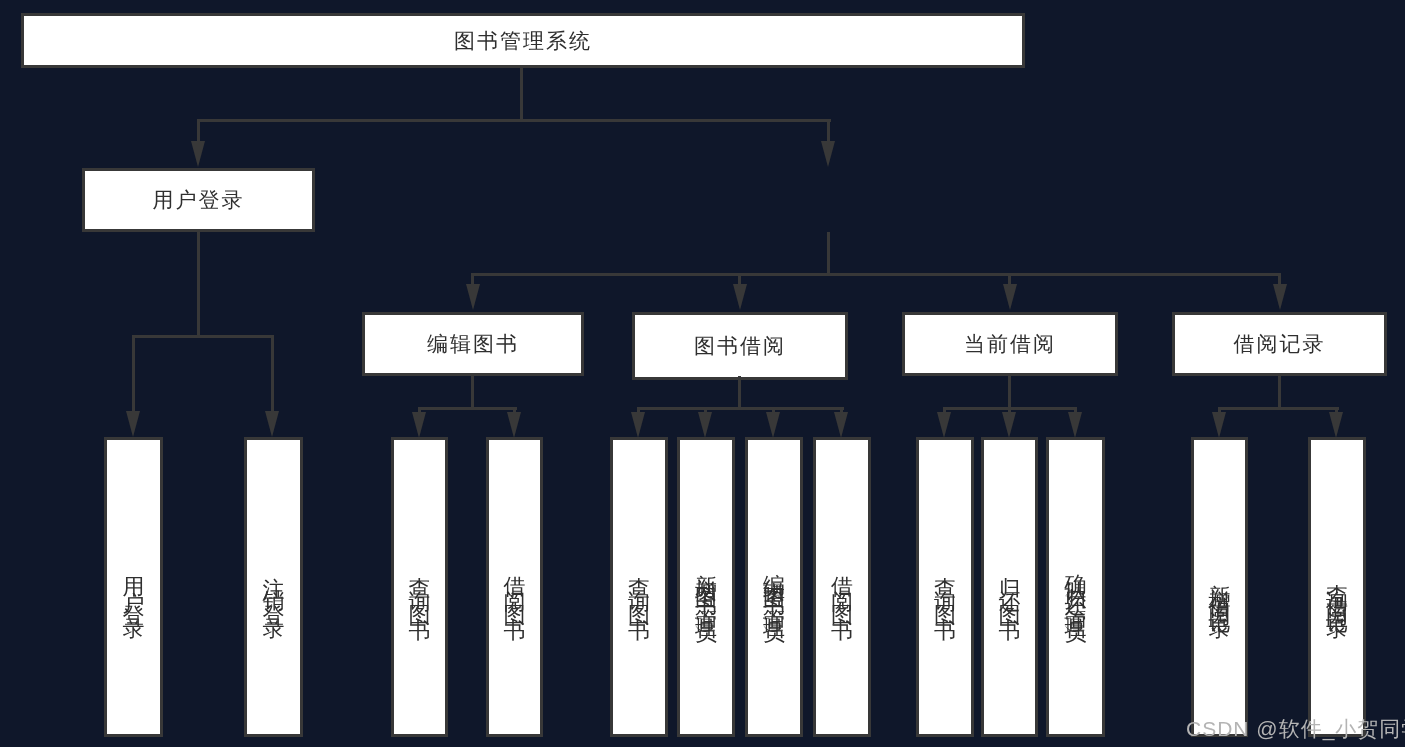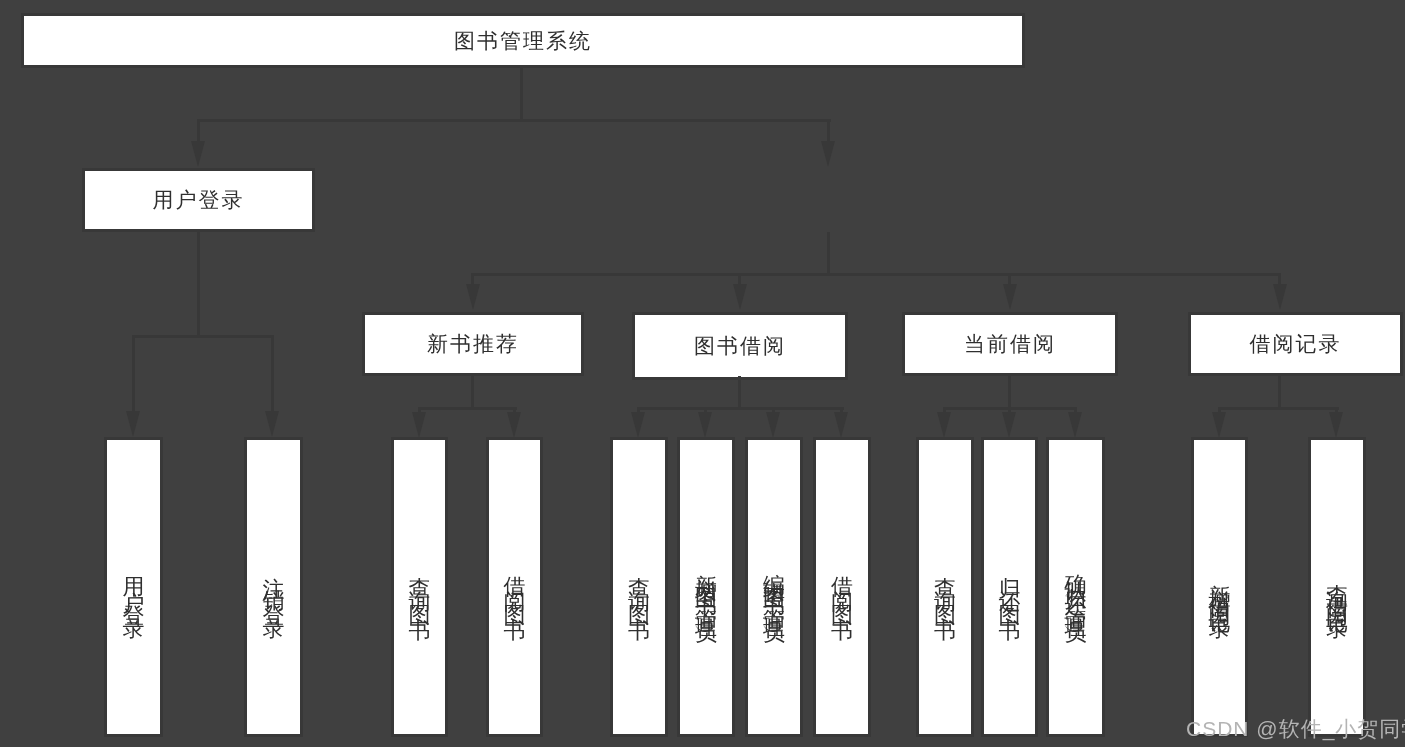--- a/index.html
+++ b/index.html
@@ -1,17 +1,17 @@
 <!DOCTYPE html>
 <html><head>
 <meta charset="utf-8">
 <style>
   html,body { margin:0; padding:0; background:#ffffff; }
   .canvas {
-    position:relative; width:1405px; height:747px; background:#404040;
+    position:relative; width:1405px; height:747px; background:#0f172a;
     font-family:"Liberation Sans","DejaVu Sans",sans-serif; overflow:hidden;
   }
   .box {
     position:absolute; box-sizing:border-box; background:#ffffff;
     border:3px solid #383838; color:#2f2f2f;
     display:flex; align-items:center; justify-content:center;
   }
   .hlabel { font-size:21px; letter-spacing:2px; white-space:nowrap; }
   .vtext {
     writing-mode:vertical-rl; text-orientation:mixed;
@@ -36,29 +36,29 @@
 
   <div class="box" style="left:21px;top:13px;width:1004px;height:55px;">
     <span class="hlabel">图书管理系统</span>
   </div>
 
   <div class="box" style="left:82px;top:168px;width:233px;height:64px;">
     <span class="hlabel">用户登录</span>
   </div>
 
   <div class="box" style="left:362px;top:312px;width:222px;height:64px;">
-    <span class="hlabel">新书推荐</span>
+    <span class="hlabel">编辑图书</span>
   </div>
   <div class="box" style="left:632px;top:312px;width:216px;height:68px;">
     <span class="hlabel">图书借阅</span>
   </div>
   <div class="box" style="left:902px;top:312px;width:216px;height:64px;text-align:center;">
     <span class="hlabel">当前借阅</span>
   </div>
-  <div class="box" style="left:1172px;top:312px;width:215px;height:64px;margin-left:16px;">
+  <div class="box" style="left:1172px;top:312px;width:215px;height:64px;">
     <span class="hlabel">借阅记录</span>
   </div>
 
   <div class="box" style="left:104px;top:437px;width:59px;height:300px;">
     <span class="vtext">用户登录</span>
   </div>
   <div class="box" style="left:244px;top:437px;width:59px;height:300px;">
     <span class="vtext">注销登录</span>
   </div>
 

